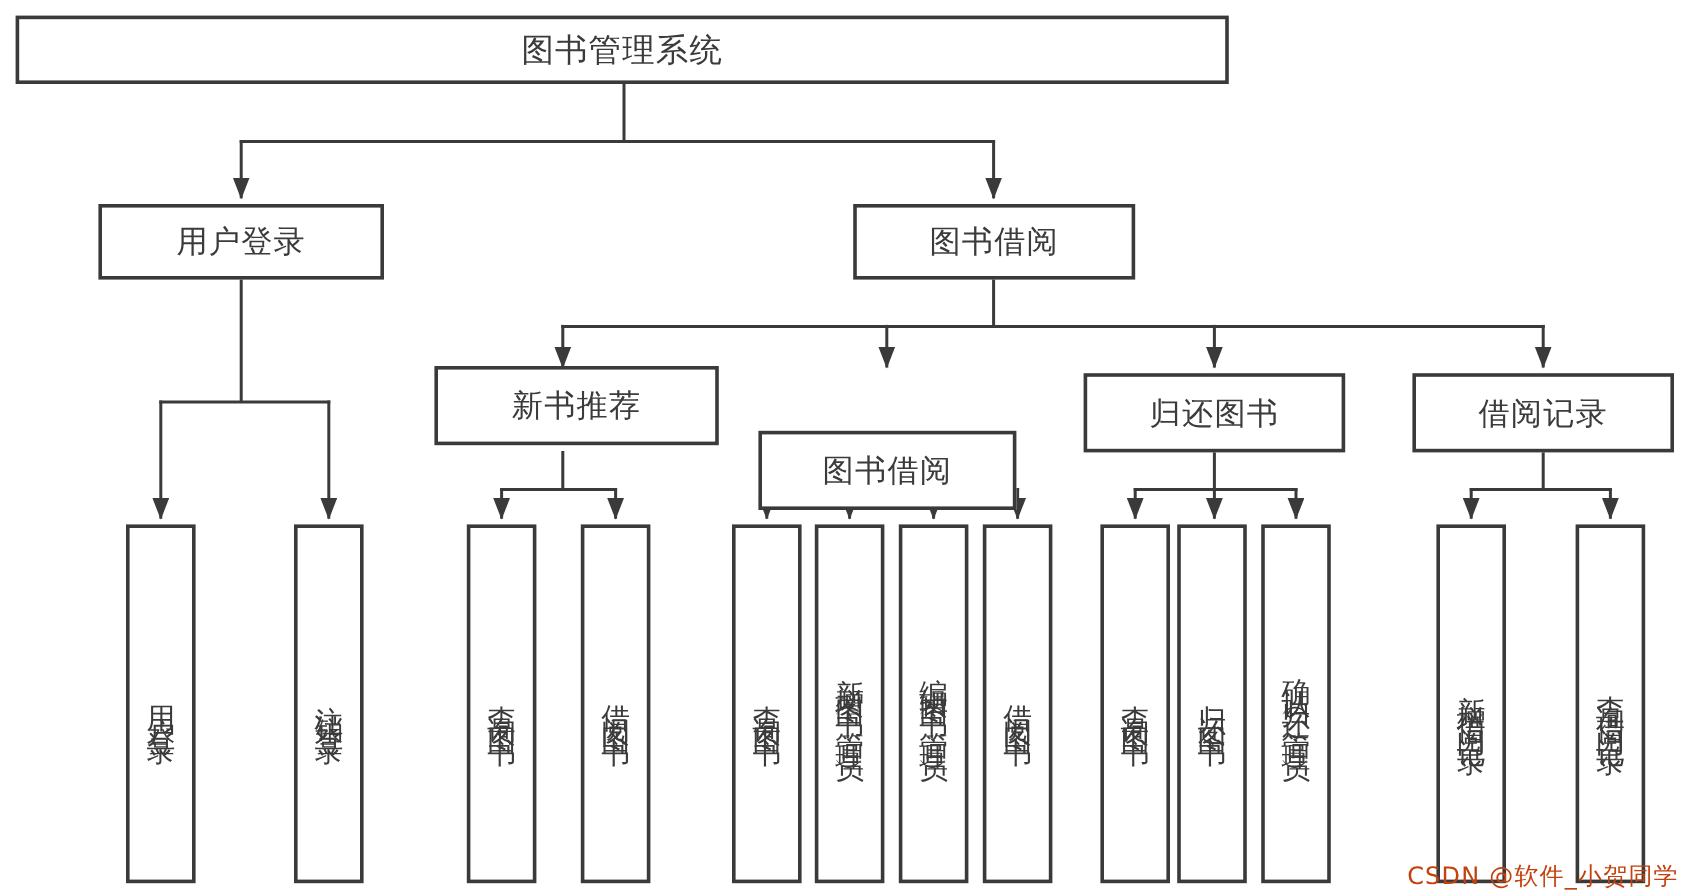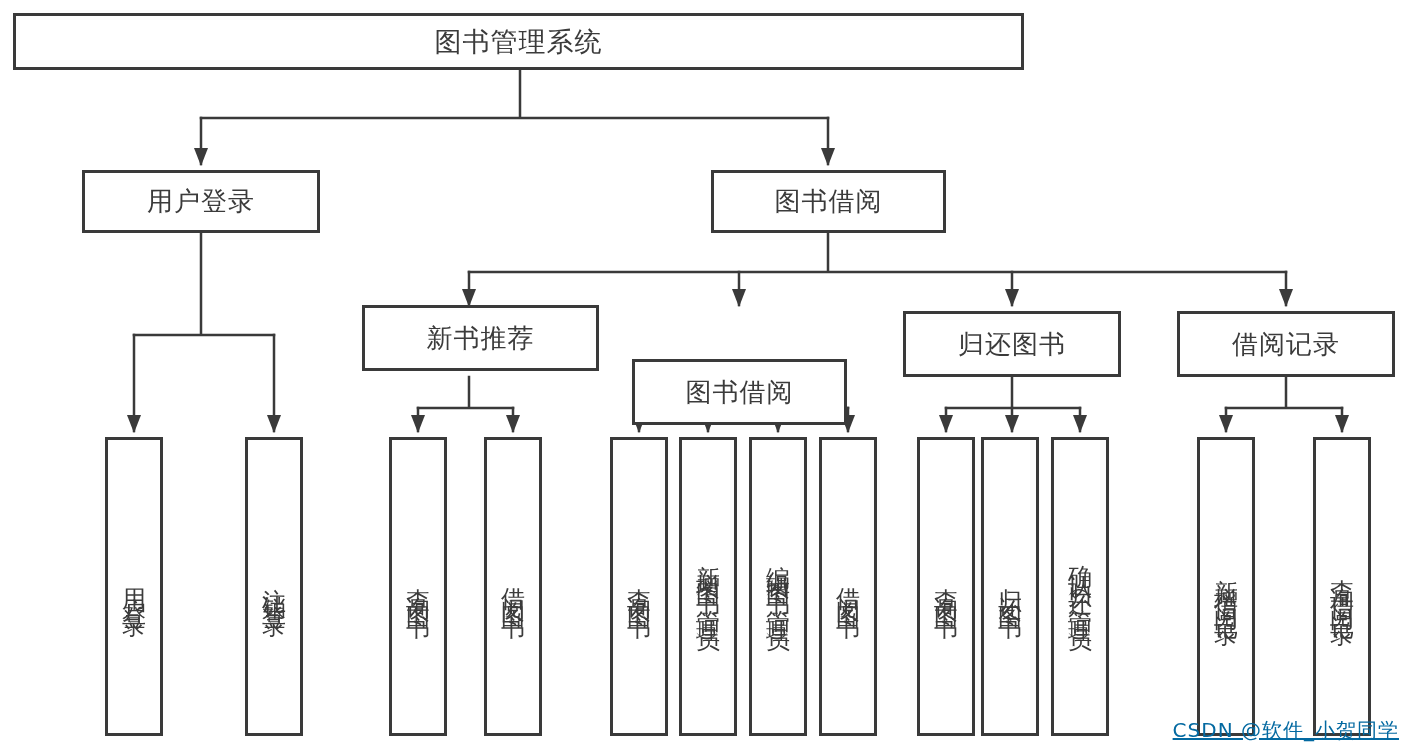--- a/index.html
+++ b/index.html
@@ -55,24 +55,23 @@
     letter-spacing: 9px;
     line-height: 1;
     white-space: nowrap;
   }
   .watermark {
     position: absolute;
     right: 6px;
     bottom: 3px;
     z-index: 5;
     font-size: 20px;
-    color: #0369a1;
+    color: #c2410c;
     letter-spacing: 1px;
     white-space: nowrap;
-    text-decoration: underline;
   }
 </style>
 </head>
 <body>
 
 <svg id="connectors" width="1405" height="747" viewBox="0 0 1405 747">
   <defs>
     <marker id="arrow" markerUnits="userSpaceOnUse" markerWidth="20" markerHeight="16" refX="16" refY="7" orient="auto">
       <path d="M0,0 L18,7 L0,14 Z" fill="#3a3a3a"></path>
     </marker>

